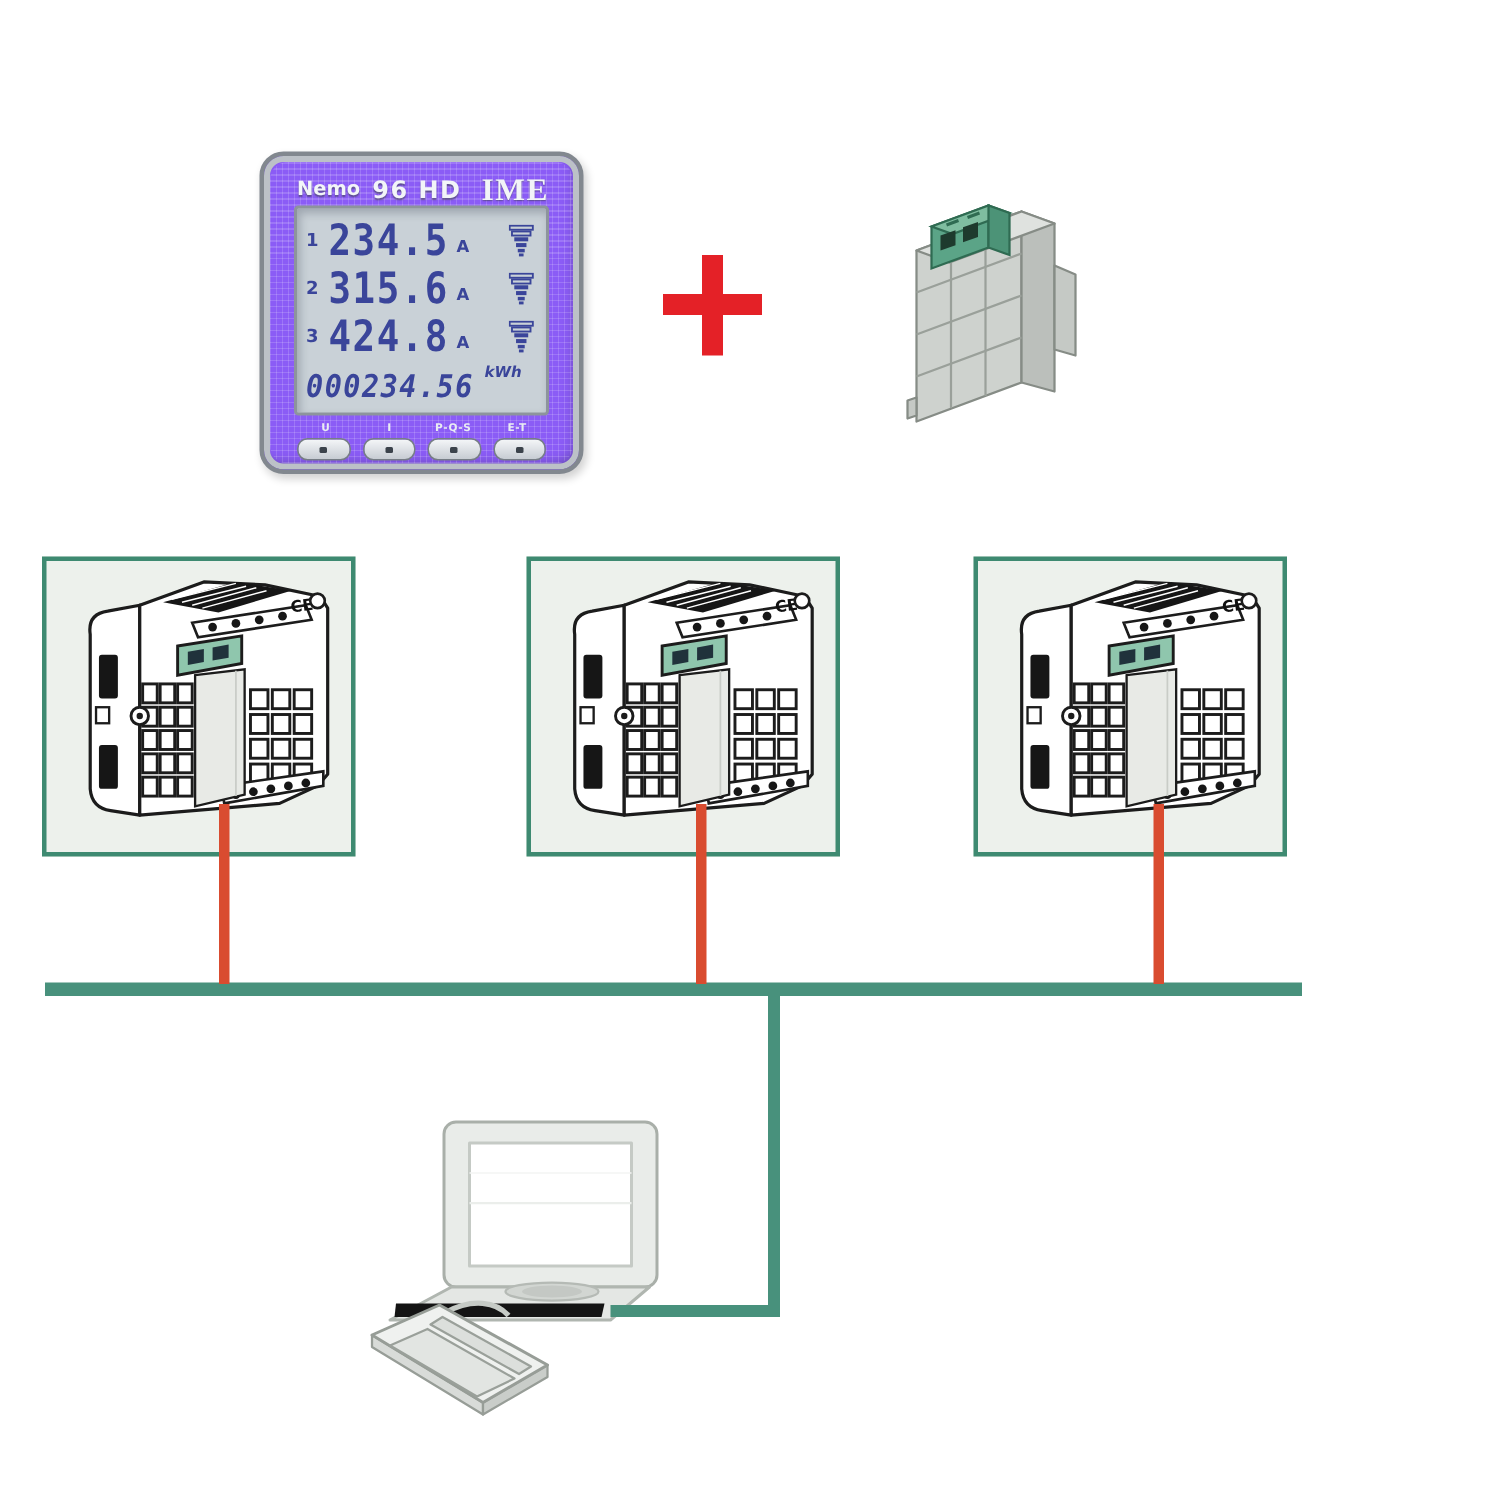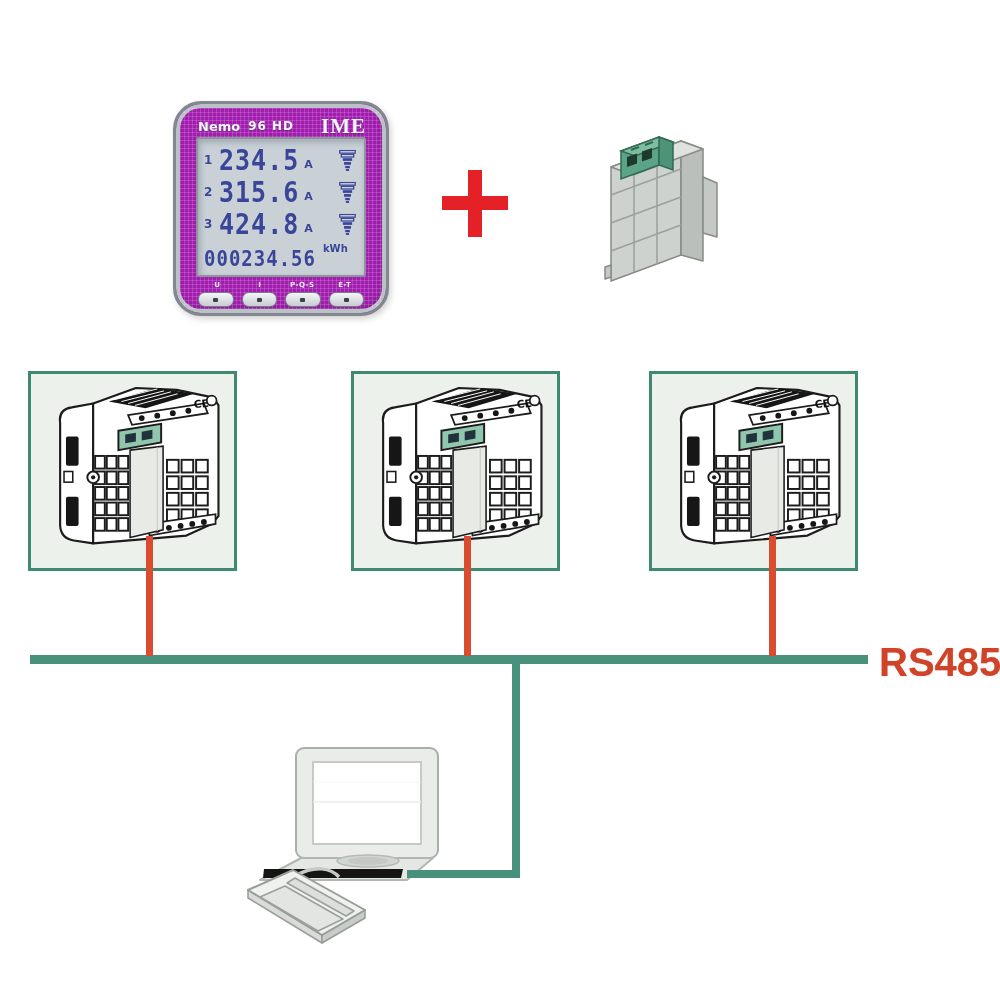--- a/index.html
+++ b/index.html
@@ -1,41 +1,41 @@
 <!DOCTYPE html>
 <html><head>
 <meta charset="utf-8">
 <style>
   html,body{margin:0;padding:0;background:#fff;}
   .canvas{position:relative;width:1000px;height:1000px;background:#ffffff;overflow:hidden;
           font-family:"DejaVu Sans",sans-serif;}
 
   
   .meter{position:absolute;left:173px;top:101px;width:210px;height:209px;
-         background:#a21caf;border:3px solid #82888f;border-radius:28px;
+         background:#8b5cf6;border:3px solid #82888f;border-radius:16px;
          box-shadow:inset 0 0 0 4px #bcc1c7, inset -3px -4px 8px rgba(40,45,55,.35), 2px 3px 6px rgba(0,0,0,.18);}
   .meter::before{content:"";position:absolute;inset:4px;border-radius:12px;pointer-events:none;
          background:repeating-linear-gradient(0deg,rgba(255,255,255,.16) 0 1px,transparent 1px 4px),
                     repeating-linear-gradient(90deg,rgba(255,255,255,.16) 0 1px,transparent 1px 4px);}
   .meter-top{position:absolute;left:22px;right:20px;top:13px;height:18px;display:flex;align-items:center;
          color:#f2f5f8;text-shadow:0 1px 1px rgba(60,65,75,.6);}
   .meter-model{font-weight:bold;font-size:13px;}
-  .meter-variant{margin-left:8px;font-weight:bold;font-size:12px;letter-spacing:1px;}
+  .meter-variant{margin-left:8px;font-weight:bold;font-size:16px;letter-spacing:1px;}
   .meter-brand{margin-left:auto;font-family:"Liberation Serif",serif;font-weight:bold;font-size:21px;letter-spacing:1px;}
   .lcd{position:absolute;left:20px;top:33px;width:170px;height:140px;box-sizing:border-box;
        background:#c9d1d7;border:2px solid #8d949c;border-radius:3px;
        box-shadow:inset 2px 3px 6px rgba(30,40,60,.25);padding:5px 8px 3px 6px;
        display:flex;flex-direction:column;}
   .lcd-row{display:flex;align-items:center;height:34px;}
   .lcd-phase{font-size:12px;font-weight:bold;color:#3a459a;width:13px;flex:0 0 auto;}
   .lcd-val{font-family:"DejaVu Sans Mono",monospace;font-weight:bold;font-size:25px;color:#3a459a;
            letter-spacing:1px;transform:scaleY(1.15);margin-left:2px;}
   .lcd-unit{font-size:11px;font-weight:bold;color:#3a459a;margin-left:5px;align-self:flex-end;margin-bottom:5px;}
   .lcd-bars{margin-left:auto;width:17px;height:23px;flex:0 0 auto;}
-  .lcd-energy{display:flex;align-items:center;margin-top:3px;}
+  .lcd-energy{display:flex;align-items:center;margin-top:3px;font-style:italic;}
   .lcd-energy-val{font-family:"DejaVu Sans Mono",monospace;font-weight:bold;font-size:19px;color:#3a459a;
                   letter-spacing:1px;transform:scaleY(1.1);}
   .lcd-energy-unit{font-size:10px;font-weight:bold;color:#3a459a;margin-left:7px;margin-bottom:18px;}
   .btn-labels{position:absolute;left:20px;top:177px;width:170px;display:flex;}
   .btn-labels span{flex:1;text-align:center;font-size:7px;font-weight:bold;letter-spacing:.5px;color:#e9edf2;}
   .btn-row{position:absolute;left:22px;top:188px;width:166px;display:flex;gap:8px;}
   .mbtn{flex:1;height:13px;background:linear-gradient(#f4f6f8,#c7ccd3);border:1px solid #767d86;
         border-radius:7px;display:flex;align-items:center;justify-content:center;}
   .mbtn i{display:block;width:5px;height:4px;background:#3b424b;border-radius:1px;}
 
@@ -250,21 +250,20 @@
   <div class="dev-box box3">
     <svg viewBox="0 0 209 195">
         <use href="#sym-device"></use>
       </svg>
   </div>
 
   <div class="red-drop drop1"></div>
   <div class="red-drop drop2"></div>
   <div class="red-drop drop3"></div>
   <div class="bus-line"></div>
-  <div class="bus-label">RS485</div>
   <div class="pc-line-v"></div>
   <div class="pc-line-h"></div>
 
   <svg class="computer-svg" viewBox="0 0 300 225">
     <g stroke-linejoin="round">
       <g>
         <rect x="61" y="10" width="142" height="110" rx="8" fill="#e9ece9" stroke="#a9afa9" stroke-width="2"></rect>
         <rect x="78" y="24" width="108" height="82" fill="#ffffff" stroke="#c5cac5" stroke-width="2"></rect>
         <path d="M78,64 L186,64" stroke="#ebeeeb" stroke-width="1.5"></path>
         <path d="M78,44 L186,44" stroke="#f3f5f3" stroke-width="1"></path>

